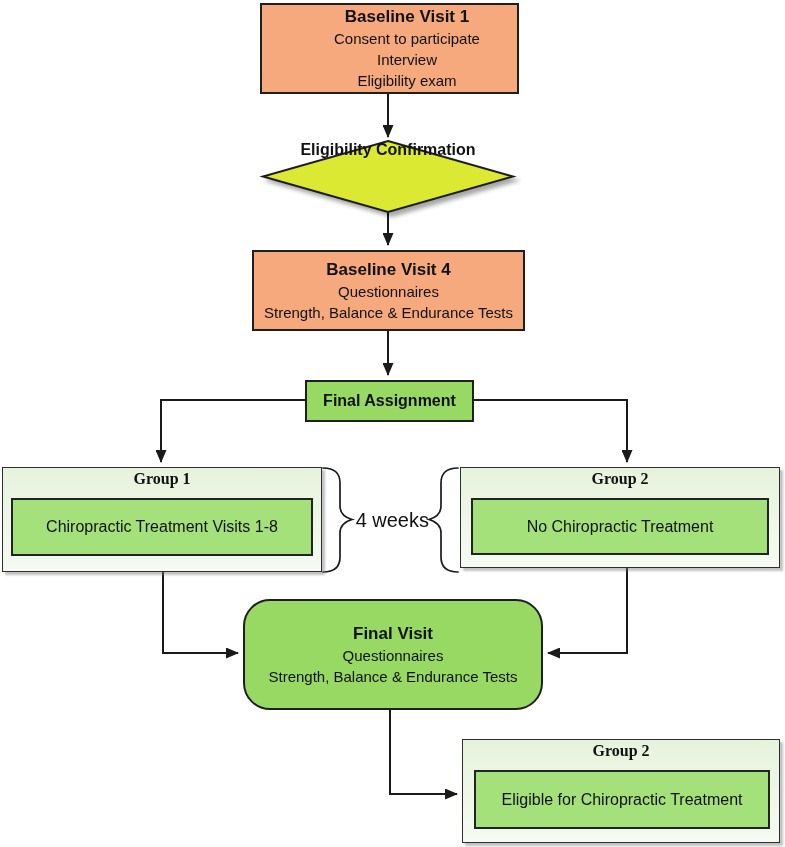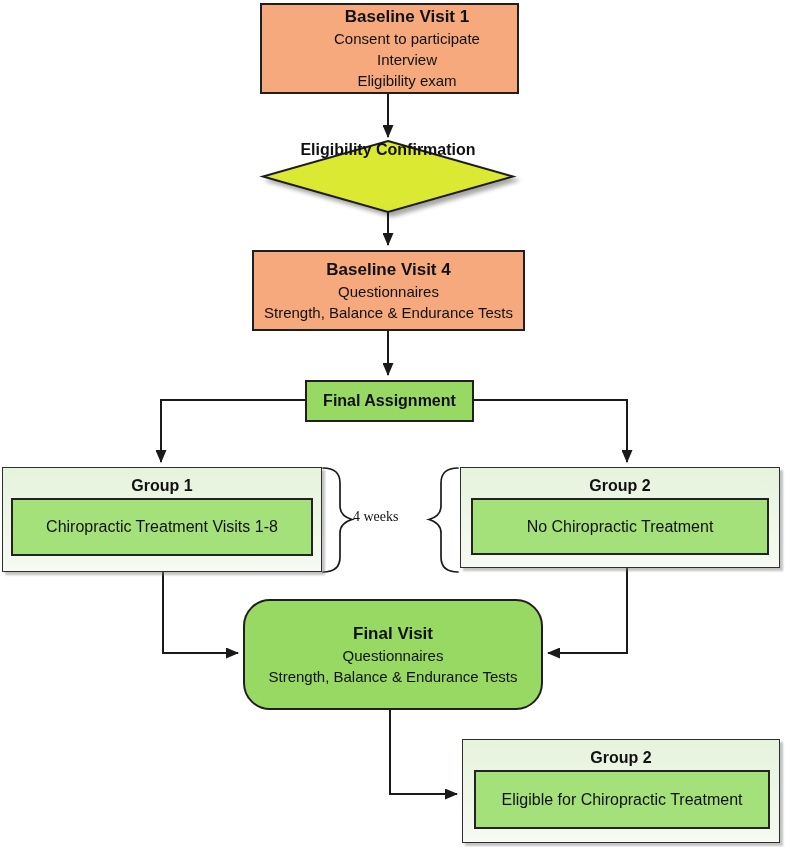--- a/index.html
+++ b/index.html
@@ -19,37 +19,37 @@
     background:var(--green-fill);
     border:2px solid var(--border-dark);
     display:flex;flex-direction:column;justify-content:center;align-items:center;
   }
   .container-green{
     background:linear-gradient(to bottom, var(--container-fill-top), var(--container-fill-bottom));
     border:1.5px solid #2e2e2e;
     box-shadow:3px 3px 2px rgba(120,120,120,0.45);
   }
   .container-green .ctitle{
-    margin-top:8px;font-size:16px;font-weight:bold;line-height:20px;
+    margin-top:1px;font-size:16px;font-weight:bold;line-height:20px;font-family:Liberation Serif, serif;
   }
   .inner-green{
     position:absolute;background:var(--inner-green-fill);
     border:2px solid #232323;box-sizing:border-box;
     display:flex;align-items:center;justify-content:center;
     font-size:16px;font-weight:normal;
   }
   .ntitle{font-size:17px;font-weight:bold;line-height:22px;}
   .nline{font-size:15px;line-height:21px;}
   .diamond-label{
     position:absolute;z-index:2;display:flex;justify-content:center;
     font-size:16px;font-weight:600;
   }
   .small-label{font-size:16px;font-weight:bold;}
   .duration{
-    position:absolute;z-index:2;font-size:14px;text-align:left;font-family:Liberation Serif, serif;
+    position:absolute;z-index:2;font-size:20px;text-align:right;
   }
 </style>
 </head>
 <body>
 
 <div class="stage">
 
   <svg class="layer" width="785" height="847" viewBox="0 0 785 847">
     <defs>
       <marker id="arrow" markerUnits="userSpaceOnUse" markerWidth="13" markerHeight="11" refX="12" refY="5.5" orient="auto">

